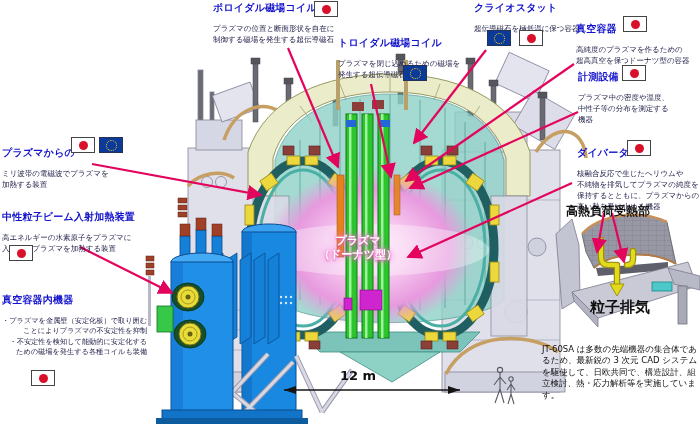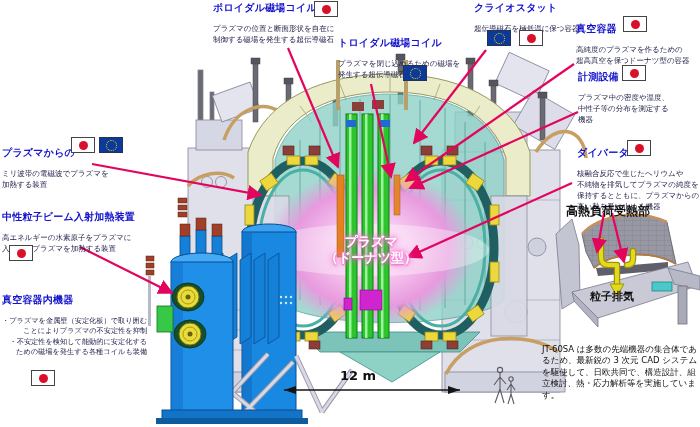--- a/index.html
+++ b/index.html
@@ -12,22 +12,22 @@
   .callout { position:absolute; }
   .c-title { font-size:10px; font-weight:bold; color:#1414cc; letter-spacing:.2px; white-space:nowrap; }
   .c-desc  { font-size:7.5px; color:#21214a; white-space:pre-line; line-height:1.45; margin-top:9px; }
   .flag { position:absolute; width:24px; height:16px; box-sizing:border-box; display:flex; }
   .flag.jp { background:#ffffff; border:1px solid #444; }
   .jp-dot { width:9px; height:9px; background:#d8102a; border-radius:50%; margin:auto; }
   .flag.eu { background:#0b3a9b; border:1px solid #223355; }
   .eu-ring { width:9px; height:9px; border:1.5px dotted #ffd400; border-radius:50%; margin:auto; }
   .mini-label { position:absolute; font-size:12px; font-weight:bold; color:#101010; white-space:nowrap; }
   .plasma-label {
-    position:absolute; left:314px; top:234px; width:114px; text-align:center;
-    font-size:13px; font-weight:bold; color:#ffffff; line-height:1.25; white-space:pre-line;
+    position:absolute; left:301px; top:234px; width:114px; text-align:center;
+    font-size:11px; font-weight:bold; color:#ffffff; line-height:1.25; white-space:pre-line;
     text-shadow:0 0 3px #ff9ae0, 0 0 6px #ff5ecf, 0 0 10px #f06ad0, 0 1px 2px rgba(200,40,150,.9);
   }
   .scale-label { position:absolute; left:340px; top:368px; width:64px; text-align:left;
     font-size:13px; font-weight:bold; color:#101010; }
   .footnote { position:absolute; left:542px; top:344px; width:157px;
     font-size:8.5px; color:#101010; line-height:1.34; }
 </style>
 </head>
 <body>
 
@@ -372,19 +372,19 @@
     <div class="c-desc" style="font-size:7.2px;text-align:right;">・プラズマを金属壁（安定化板）で取り囲む
 　ことによりプラズマの不安定性を抑制
 ・不安定性を検知して能動的に安定化する
 　ための磁場を発生する各種コイルも装備</div>
   </div>
   <span class="flag jp" style="left:31px;top:370px;">
       <span class="jp-dot"></span>
     </span>
 
   <div class="mini-label" style="left:566px;top:203px;">高熱負荷受熱部</div>
-  <div class="mini-label" style="left:590px;top:289px;font-size:11px;">粒子排気</div>
+  <div class="mini-label" style="left:590px;top:298px;font-size:15px;">粒子排気</div>
   <div class="plasma-label">プラズマ
 （ドーナツ型）</div>
   <div class="scale-label">12 m</div>
   <div class="footnote">JT-60SA は多数の先端機器の集合体であるため、最新鋭の 3 次元 CAD システムを駆使して、日欧共同で、構造設計、組立検討、熱・応力解析等を実施しています。</div>
 
 </div>
 
 </body></html>

